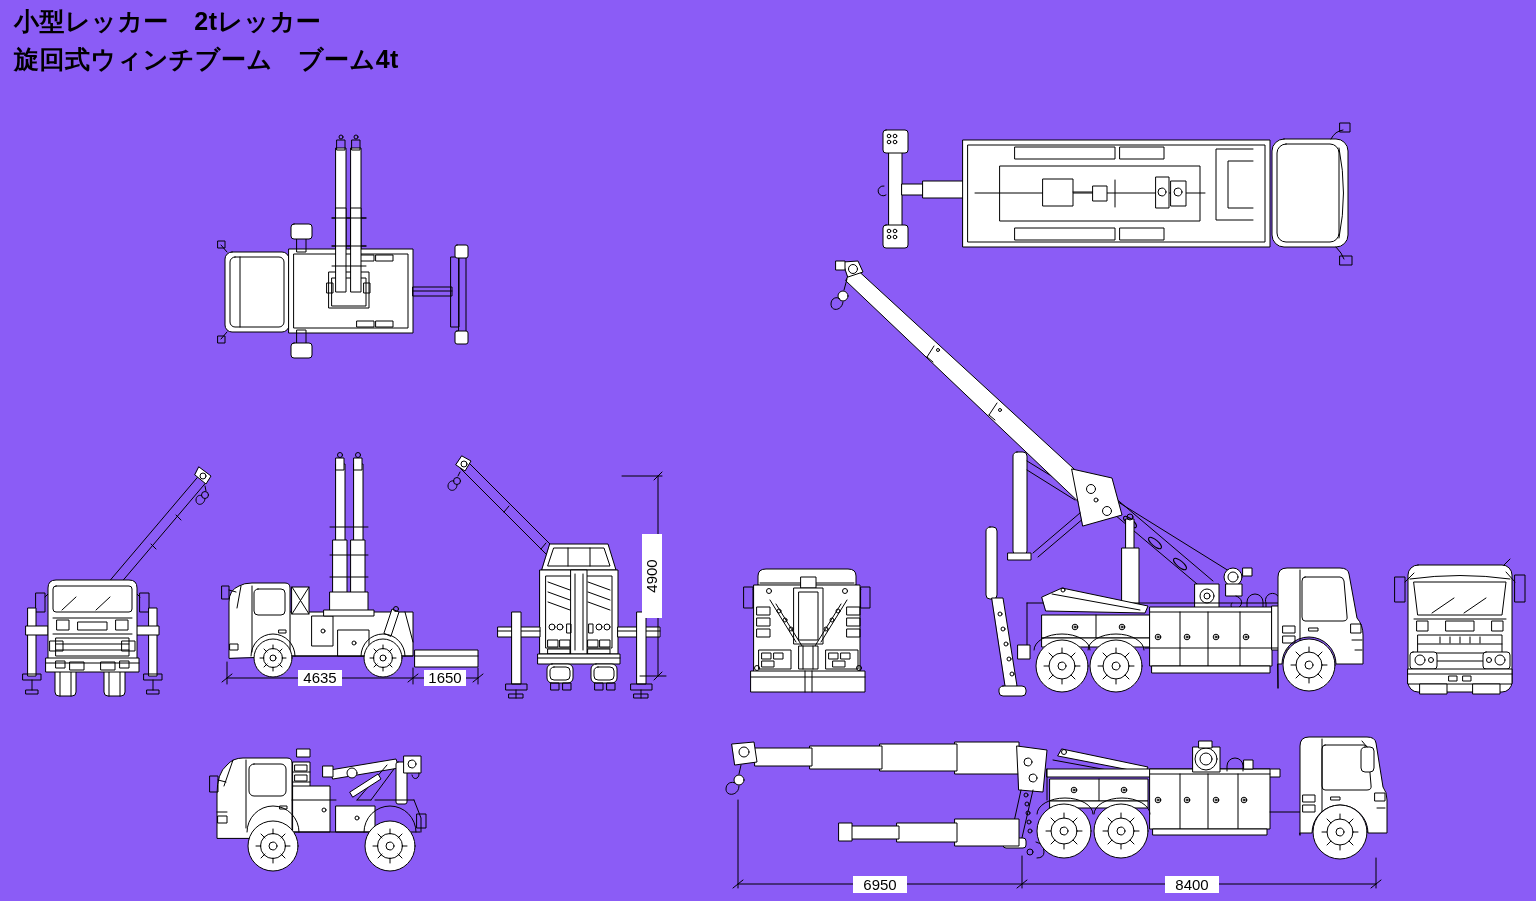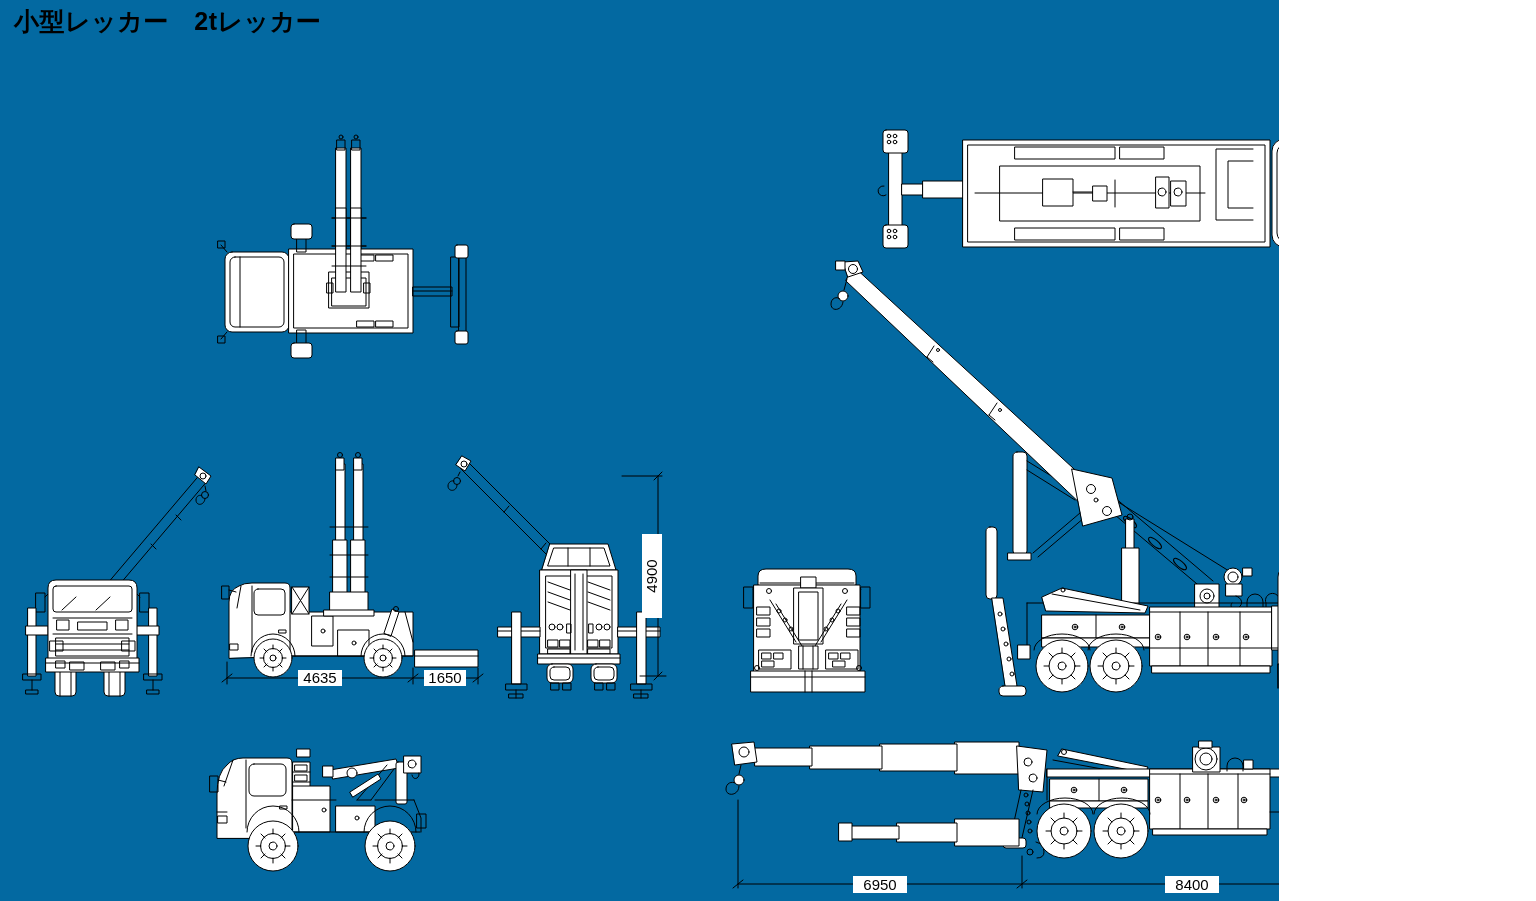--- a/index.html
+++ b/index.html
@@ -1,30 +1,30 @@
 <!DOCTYPE html>
 <html><head>
 <meta charset="utf-8">
 <style>
   html,body{margin:0;padding:0;background:#fff}
-  .canvas{position:relative;width:1279px;height:901px;background:#0369a1;overflow:hidden;
+  .canvas{position:relative;width:1536px;height:901px;background:#8b5cf6;overflow:hidden;
           font-family:"Liberation Sans",sans-serif}
   .ttl{position:absolute;color:#000;font-weight:bold;font-size:25px;line-height:38px;
        white-space:pre;letter-spacing:.5px}
   #t-small{left:14px;top:2px}
   #t-large{left:774px;top:2px}
   svg{position:absolute;left:0;top:0}
   text.dim{font-family:"Liberation Sans",sans-serif;font-size:15px}
 </style>
 </head>
 <body>
 
 <div class="canvas">
 
-  <div class="ttl" id="t-small"><div>小型レッカー　2tレッカー</div></div>
+  <div class="ttl" id="t-small"><div>小型レッカー　2tレッカー</div><div>旋回式ウィンチブーム　ブーム4t</div></div>
 
 
   <svg width="1536" height="901" viewBox="0 0 1536 901">
 
     <g stroke="#000" stroke-width="1" fill="none" stroke-linejoin="round" stroke-linecap="round">
       <rect x="336" y="148" width="10" height="144" fill="#fff"></rect>
       <rect x="351" y="148" width="10" height="144" fill="#fff"></rect>
       <path d="M332,218 h34 M332,246 h34 M332,266 h34"></path>
       <rect x="331" y="287" width="36" height="5"></rect>
       <rect x="337" y="140" width="8" height="10"></rect>

